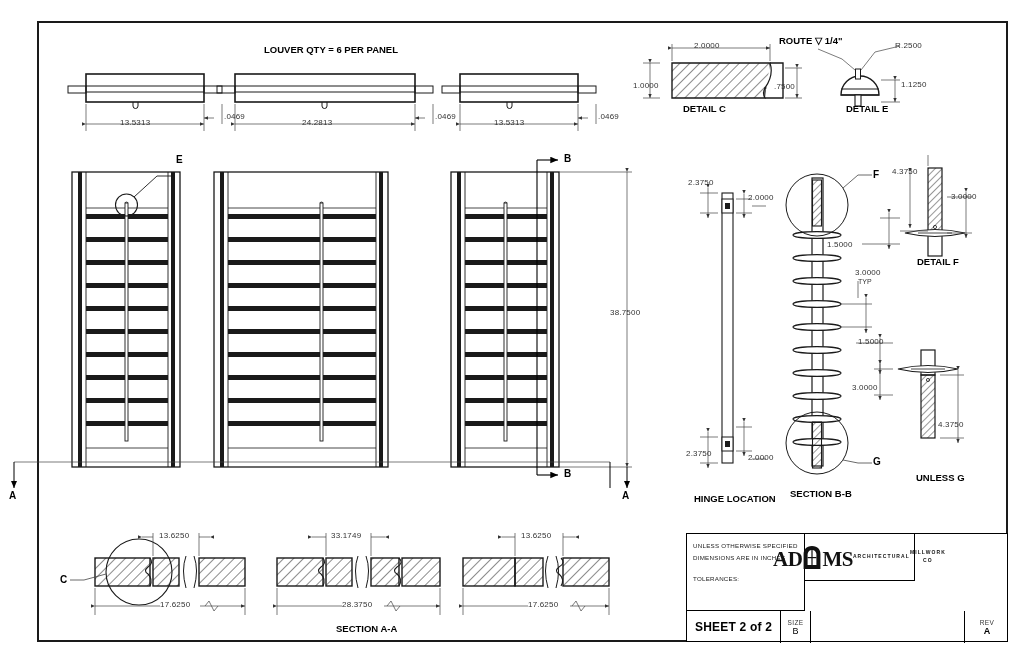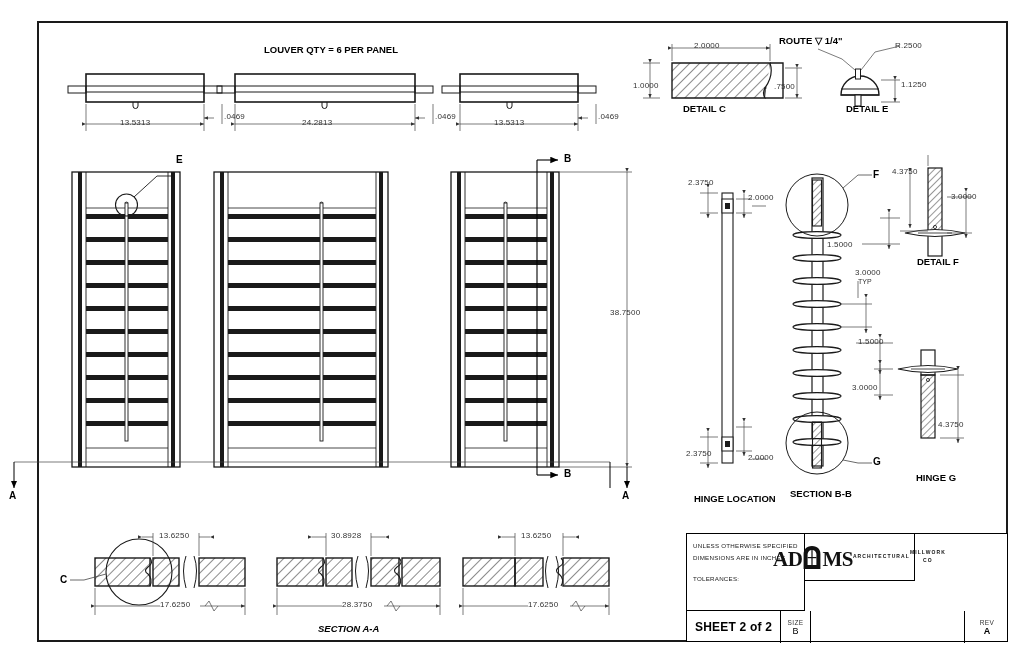--- a/index.html
+++ b/index.html
@@ -429,30 +429,30 @@
   <div class="lbl ttl" style="left:790px;top:488px;">SECTION B-B</div>
 
   <div class="lbl dim" style="left:892px;top:167px;">4.3750</div>
   <div class="lbl dim" style="left:951px;top:192px;">3.0000</div>
   <div class="lbl dim" style="left:827px;top:240px;">1.5000</div>
   <div class="lbl ttl" style="left:917px;top:256px;">DETAIL F</div>
 
   <div class="lbl dim" style="left:858px;top:337px;">1.5000</div>
   <div class="lbl dim" style="left:852px;top:383px;">3.0000</div>
   <div class="lbl dim" style="left:938px;top:420px;">4.3750</div>
-  <div class="lbl ttl" style="left:916px;top:472px;">HINGE G</div>
+  <div class="lbl ttl" style="left:916px;top:472px;">UNLESS G</div>
 
   <div class="lbl mark" style="left:60px;top:574px;">C</div>
   <div class="lbl dim" style="left:159px;top:531px;">13.6250</div>
   <div class="lbl dim" style="left:160px;top:600px;">17.6250</div>
-  <div class="lbl dim" style="left:331px;top:531px;">30.8928</div>
+  <div class="lbl dim" style="left:331px;top:531px;">33.1749</div>
   <div class="lbl dim" style="left:342px;top:600px;">28.3750</div>
   <div class="lbl dim" style="left:521px;top:531px;">13.6250</div>
   <div class="lbl dim" style="left:528px;top:600px;">17.6250</div>
-  <div class="lbl ttl" style="left:318px;top:623px;font-style:italic;">SECTION A-A</div>
+  <div class="lbl ttl" style="left:336px;top:623px;">SECTION A-A</div>
 
   <div id="titleblock">
 
     <div id="tb-notes">
       <div class="note">UNLESS OTHERWISE SPECIFIED</div>
       <div class="note">DIMENSIONS ARE IN INCHES</div>
       <div class="note" style="margin-top:9px;">TOLERANCES:</div>
     </div>
 
     <div id="tb-logo">

